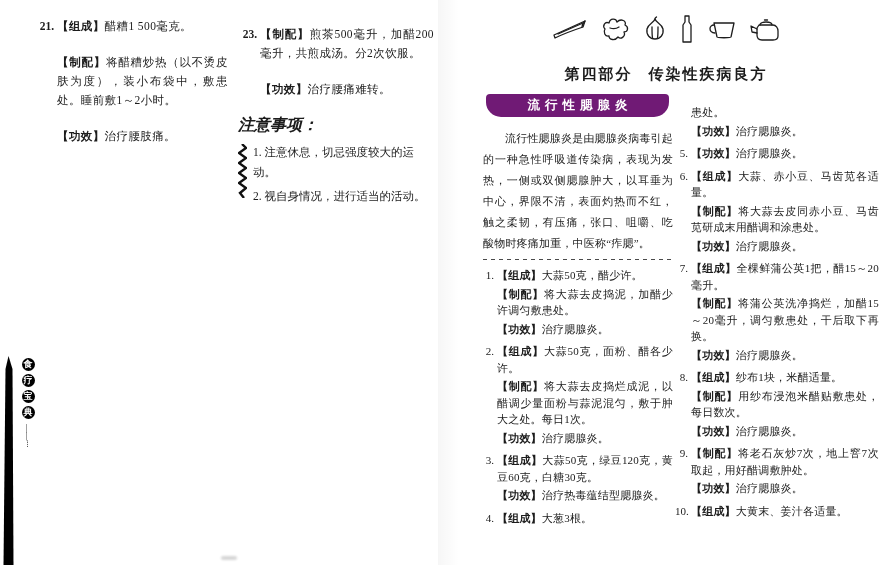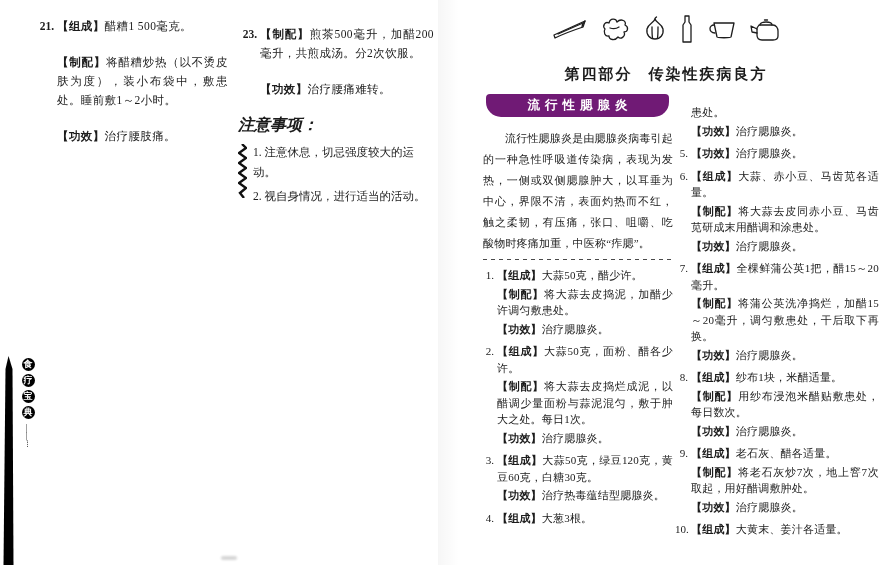--- a/index.html
+++ b/index.html
@@ -224,21 +224,20 @@
           <p class="entry"><span class="lbl">【功效】</span><span class="txt">治疗腮腺炎。</span></p>
         </div>
         <div class="remedy">
           <span class="rnum">8.</span>
           <p class="entry"><span class="lbl">【组成】</span><span class="txt">纱布1块，米醋适量。</span></p>
           <p class="entry"><span class="lbl">【制配】</span><span class="txt">用纱布浸泡米醋贴敷患处，每日数次。</span></p>
           <p class="entry"><span class="lbl">【功效】</span><span class="txt">治疗腮腺炎。</span></p>
         </div>
         <div class="remedy">
           <span class="rnum">9.</span>
-          <p class="entry"><span class="lbl">【组成】</span><span class="txt">老石灰、醋各适量。</span></p>
           <p class="entry"><span class="lbl">【制配】</span><span class="txt">将老石灰炒7次，地上窨7次取起，用好醋调敷肿处。</span></p>
           <p class="entry"><span class="lbl">【功效】</span><span class="txt">治疗腮腺炎。</span></p>
         </div>
         <div class="remedy">
           <span class="rnum">10.</span>
           <p class="entry"><span class="lbl">【组成】</span><span class="txt">大黄末、姜汁各适量。</span></p>
         </div>
       </div>
 
   </div>

